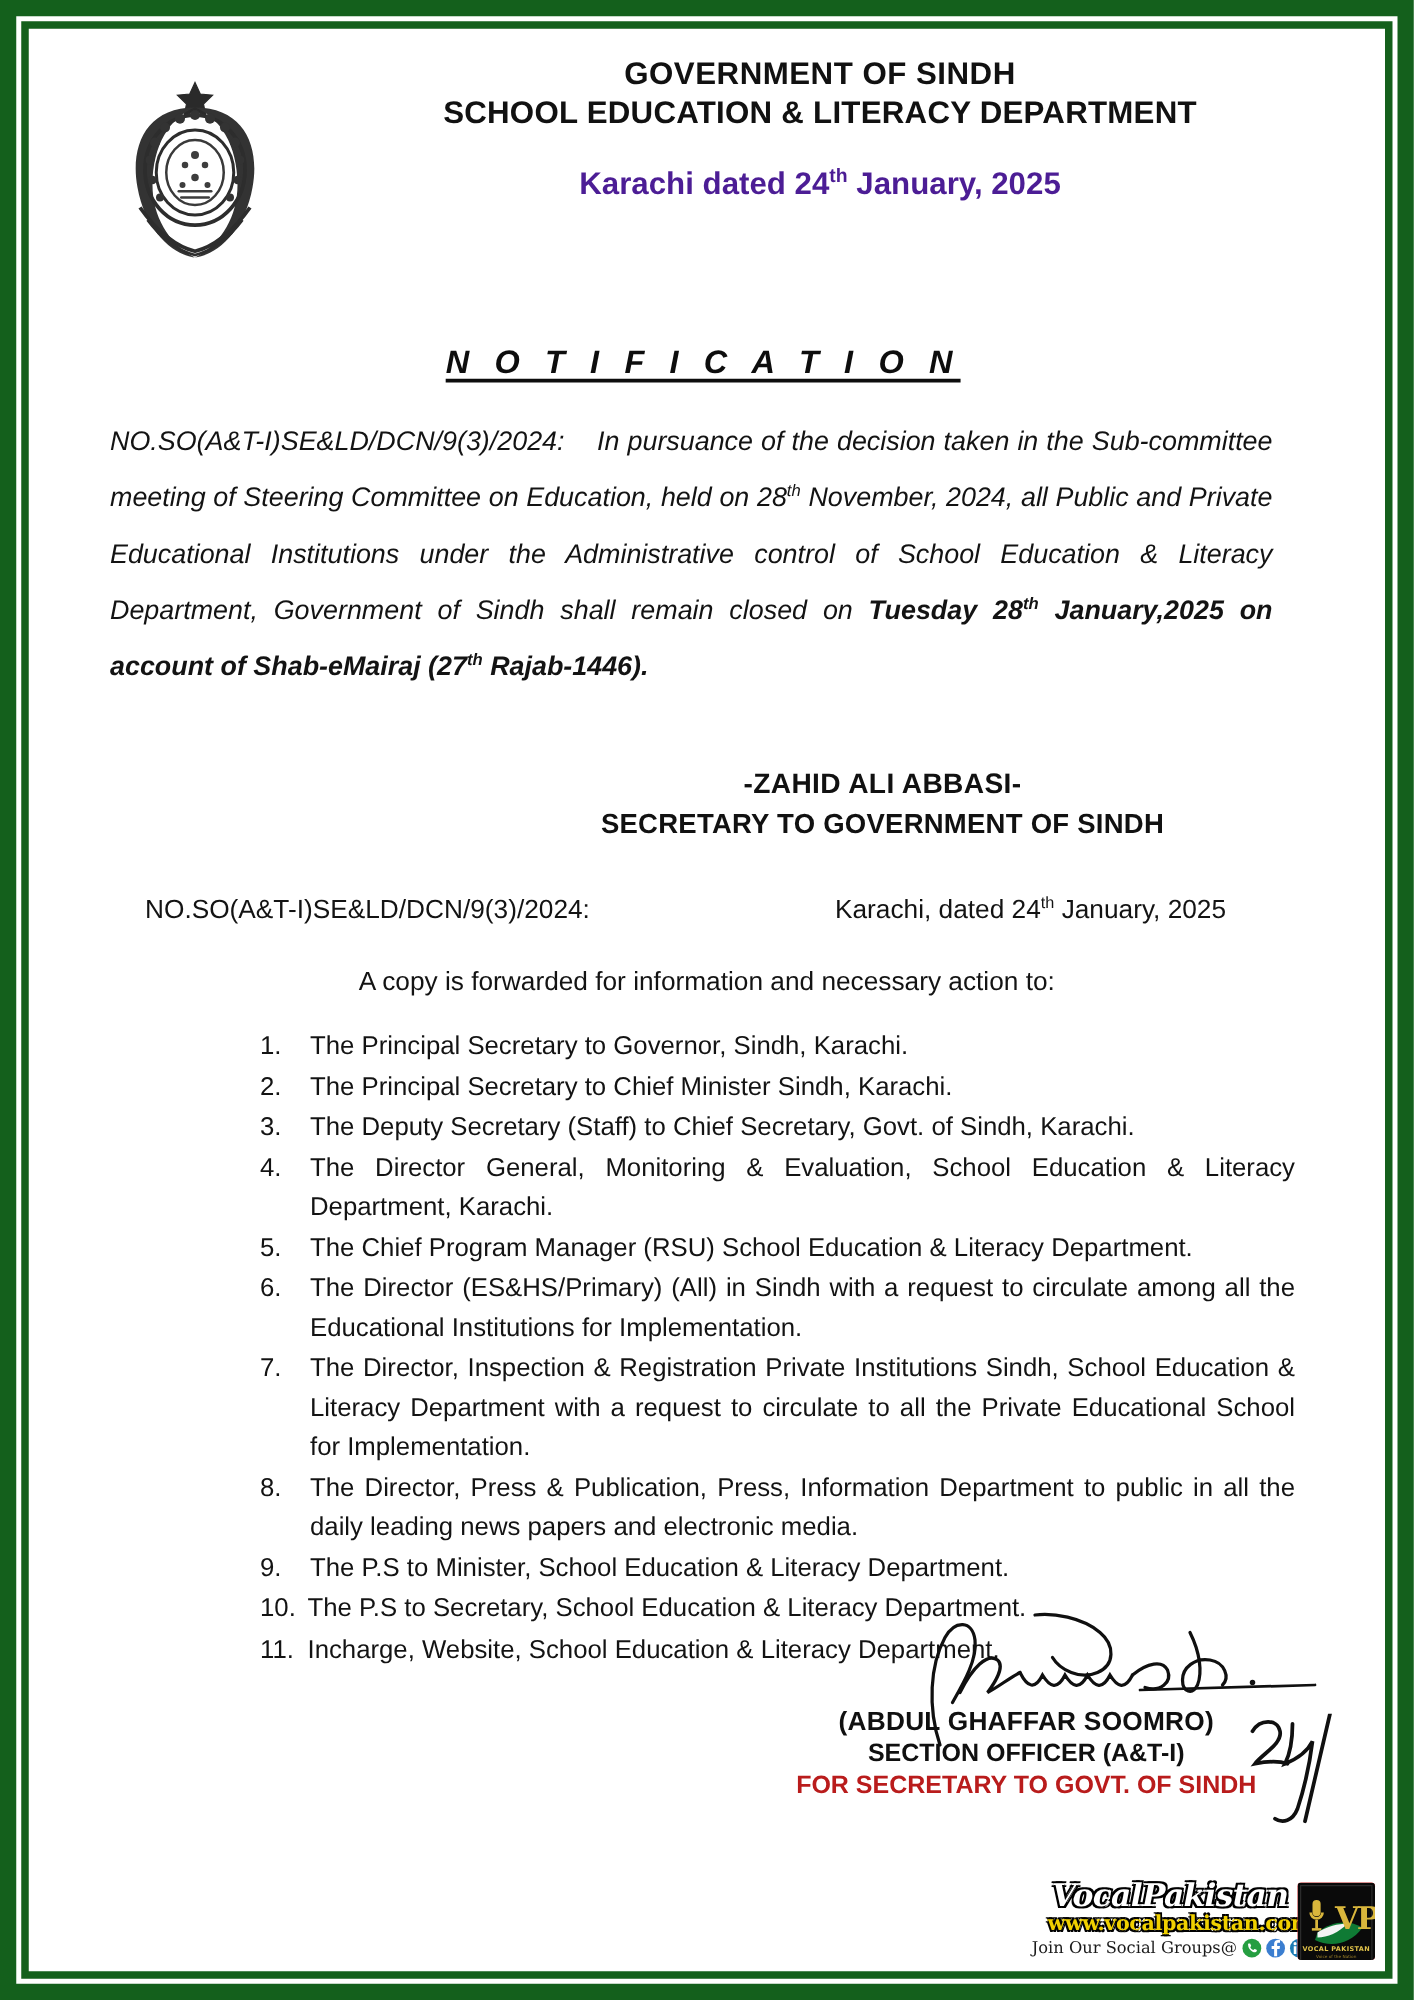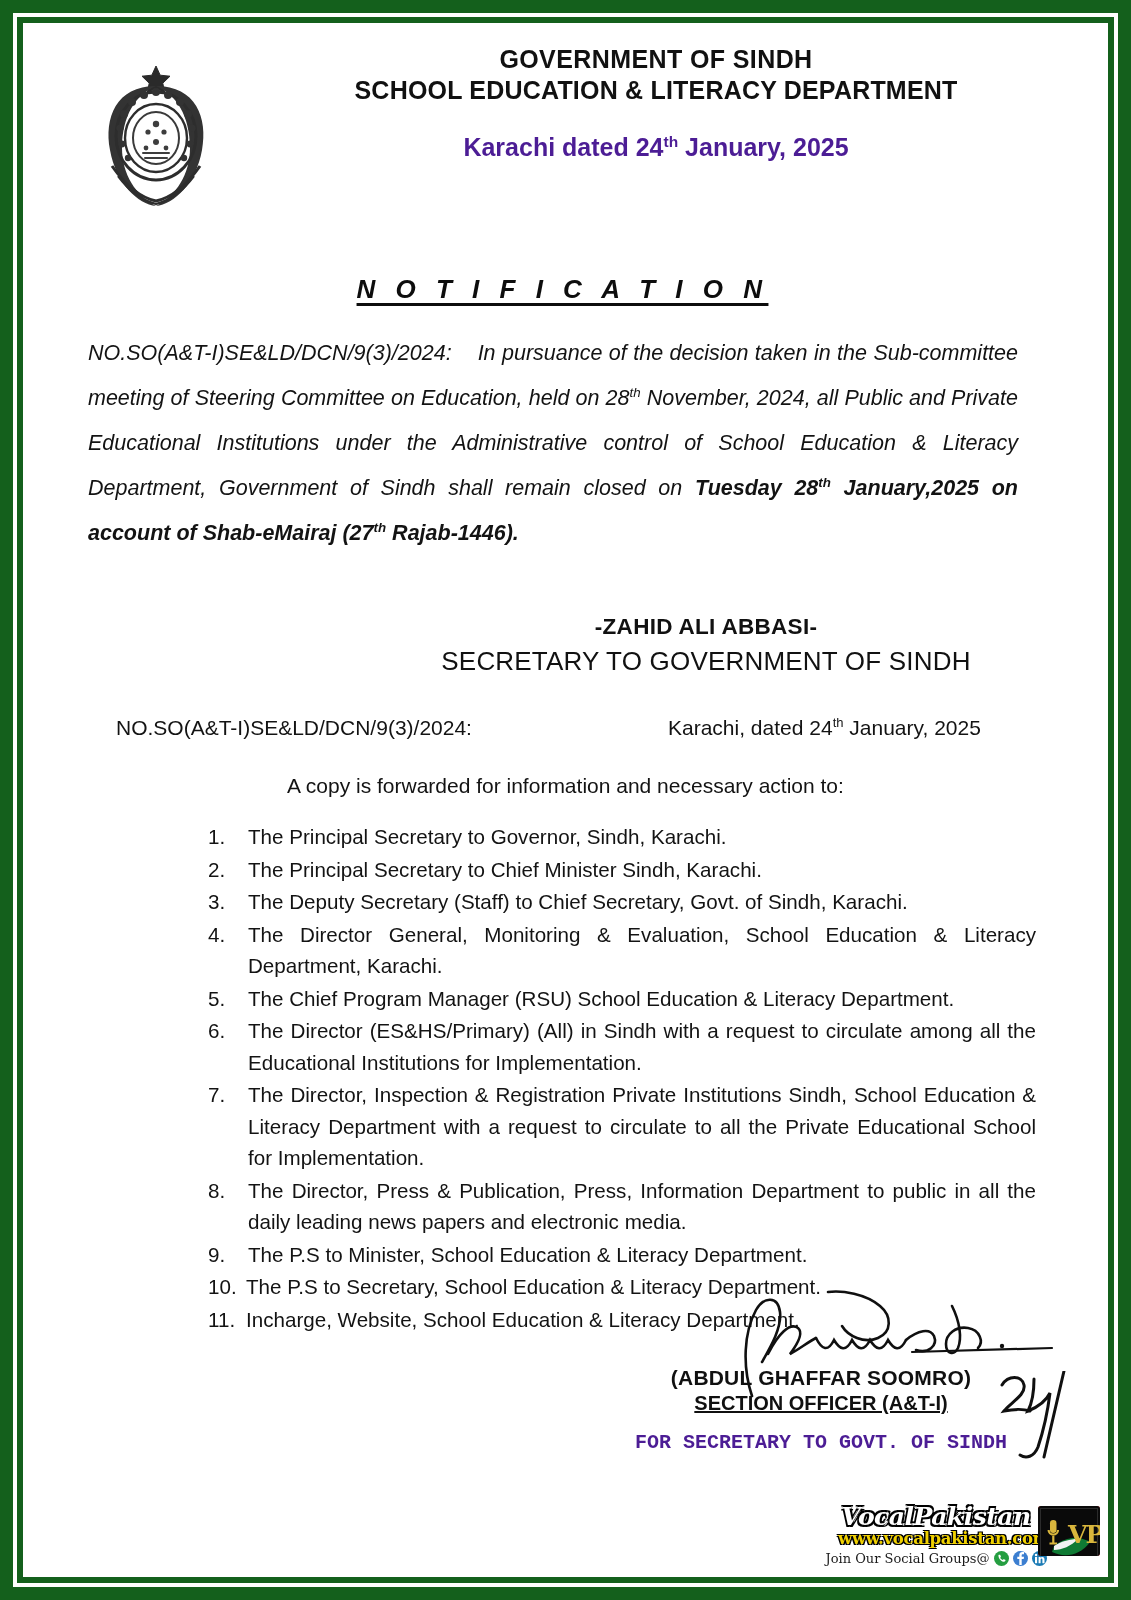--- a/index.html
+++ b/index.html
@@ -139,22 +139,22 @@
     text-align: center;
   }
   .secretary-name {
     font-weight: bold;
     font-size: 22.5px;
     letter-spacing: 0.3px;
     color: #111;
   }
   .secretary-title {
     margin-top: 6px;
-    font-weight: normal;
-    font-size: 26px;
+    font-weight: bold;
+    font-size: 22px;
     letter-spacing: 0.2px;
     color: #111;
   }
 
   
   .ref-row {
     position: absolute;
     left: 62px;
     top: 690px;
     width: 960px;
@@ -224,28 +224,26 @@
     font-weight: bold;
     font-size: 21px;
     letter-spacing: 0.2px;
     color: #101010;
   }
   .sig-role {
     font-weight: bold;
     font-size: 20px;
     color: #101010;
     margin-top: 2px;
-    text-decoration: underline;
   }
   .sig-for {
     font-weight: bold;
     font-size: 20px;
-    color: #4c1d95;
-    margin-top: 16px;
-    font-family: Liberation Mono, monospace;
+    color: #b91c1c;
+    margin-top: 2px;
   }
 
   .signature-ink {
     position: absolute;
     left: 690px;
     top: 1262px;
     width: 340px;
     height: 110px;
     pointer-events: none;
   }
@@ -323,21 +321,21 @@
   .soc-whatsapp { background: #259e41; }
   .soc-facebook { background: #3b7ed0; }
   .soc-linkedin { background: #1b7bb5; }
   .soc svg { position: absolute; left: 0; top: 0; }
 
   .brand-badge {
     position: absolute;
     left: 200px;
     top: 2px;
     width: 62px;
-    height: 50px;
+    height: 62px;
     background: #ef4444;
     border-radius: 3px;
     overflow: hidden;
   }
 </style>
 </head>
 <body>
 
 <div class="page-frame">
   <div class="page-frame-inner"></div>

